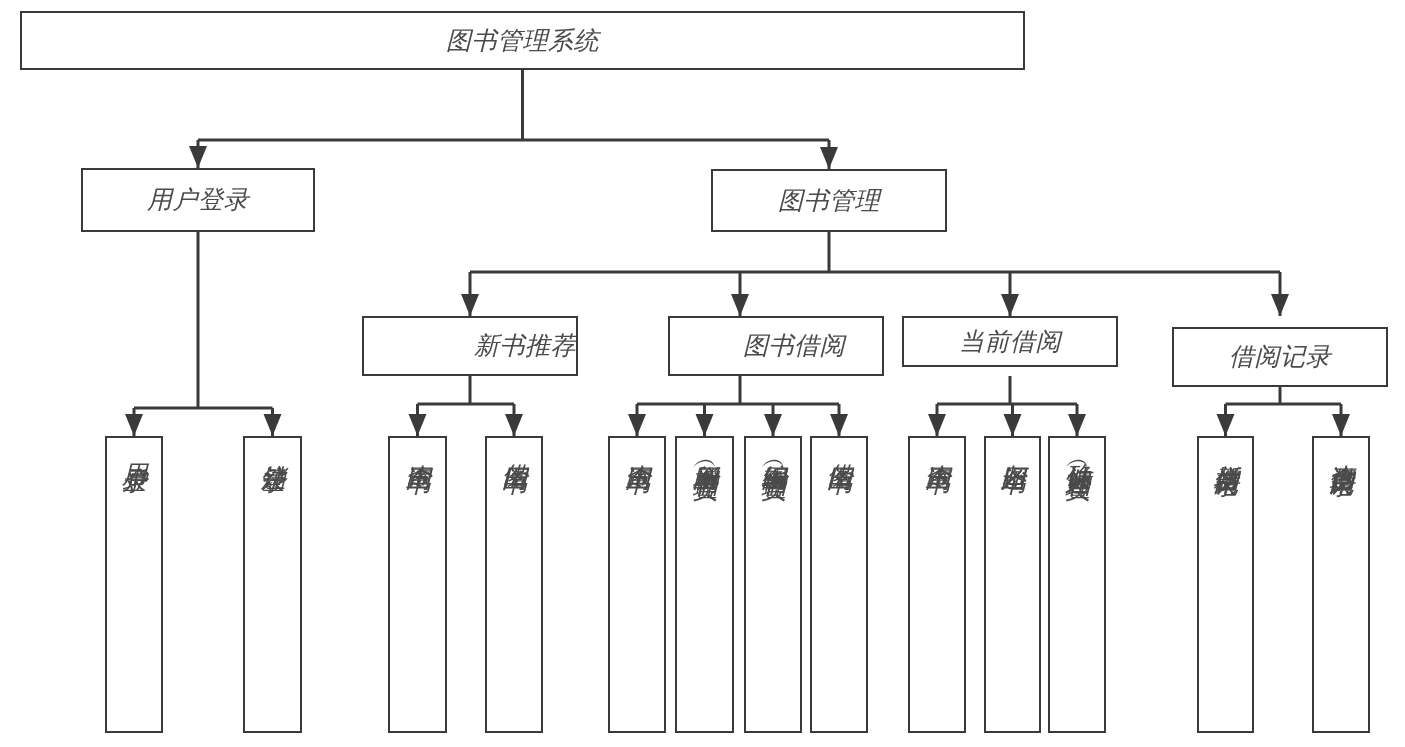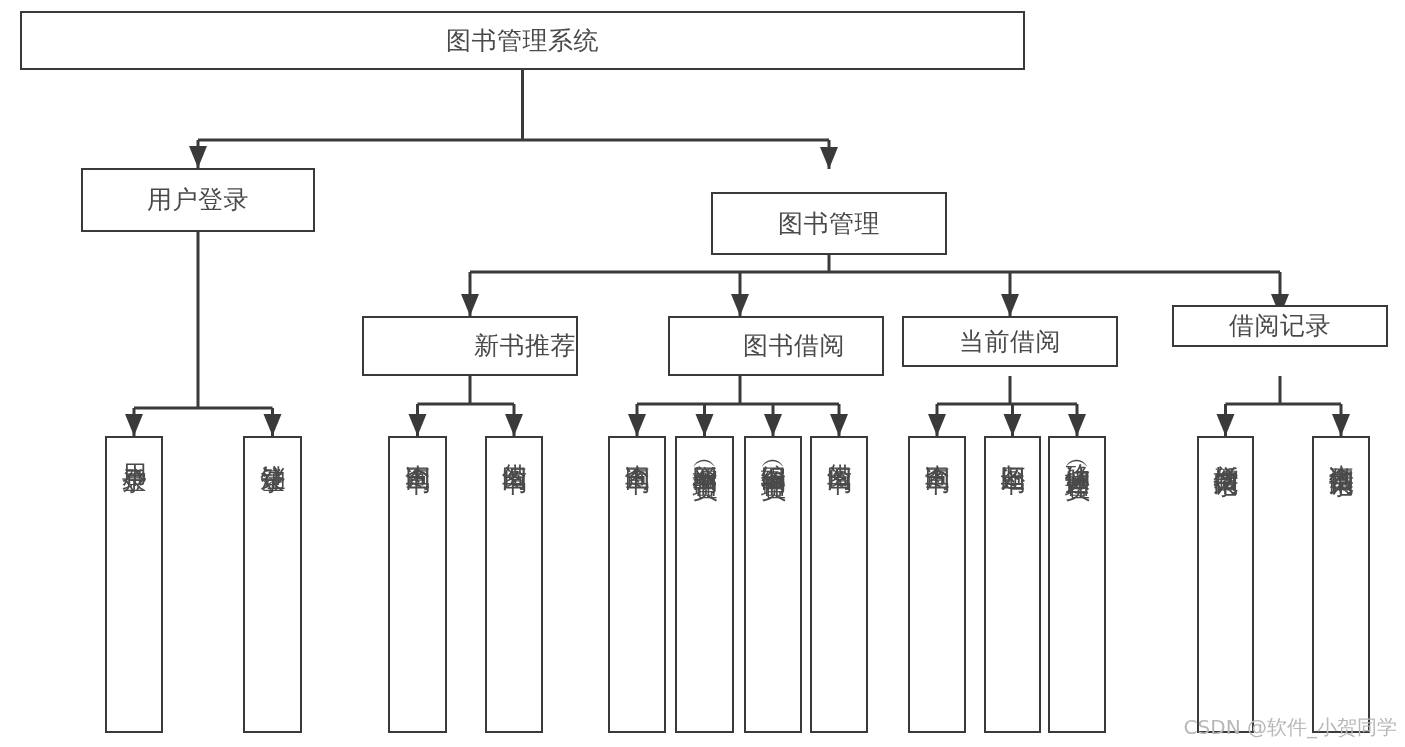--- a/index.html
+++ b/index.html
@@ -10,20 +10,21 @@
   }
   body {
     font-family: "DejaVu Sans", "Liberation Sans", sans-serif;
   }
   #canvas {
     position: relative;
     width: 1405px;
     height: 747px;
     background: #ffffff;
     overflow: hidden;
+    font-style: italic;
   }
   svg.edges {
     position: absolute;
     left: 0;
     top: 0;
     width: 1405px;
     height: 747px;
     pointer-events: none;
   }
   .node {
@@ -128,33 +129,33 @@
       <line x1="1341" y1="404" x2="1341" y2="436" stroke="#3a3a3a" stroke-width="3"></line>
       <polygon points="1332,414 1350,414 1341,436" fill="#3a3a3a"></polygon>
     </svg>
   <div id="node-layer">
       <div class="node horizontal" style="left: 20px; top: 11px; width: 1005px; height: 59px;">
         <span class="node-label">图书管理系统</span>
       </div>
       <div class="node horizontal" style="left: 81px; top: 168px; width: 234px; height: 64px;">
         <span class="node-label">用户登录</span>
       </div>
-      <div class="node horizontal" style="left: 711px; top: 169px; width: 236px; height: 63px; margin-top: 23px;">
+      <div class="node horizontal" style="left: 711px; top: 169px; width: 236px; height: 63px;">
         <span class="node-label">图书管理</span>
       </div>
       <div class="node horizontal" style="left: 362px; top: 316px; width: 216px; height: 60px; justify-content: flex-end;">
         <span class="node-label">新书推荐</span>
       </div>
       <div class="node horizontal" style="left: 668px; top: 316px; width: 216px; height: 60px; padding-left: 36px;">
         <span class="node-label">图书借阅</span>
       </div>
       <div class="node horizontal" style="left: 902px; top: 316px; width: 216px; height: 51px;">
         <span class="node-label">当前借阅</span>
       </div>
-      <div class="node horizontal" style="left: 1172px; top: 305px; width: 216px; height: 42px; justify-content: center;">
+      <div class="node horizontal" style="left: 1172px; top: 327px; width: 216px; height: 60px; justify-content: center;">
         <span class="node-label">借阅记录</span>
       </div>
       <div class="node vertical" style="left: 105px; top: 436px; width: 58px; height: 297px;">
         <span class="node-label">用户登录</span>
       </div>
       <div class="node vertical" style="left: 243px; top: 436px; width: 59px; height: 297px;">
         <span class="node-label">注销登录</span>
       </div>
       <div class="node vertical" style="left: 388px; top: 436px; width: 59px; height: 297px;">
         <span class="node-label">查询图书</span>
@@ -183,14 +184,13 @@
       <div class="node vertical" style="left: 1048px; top: 436px; width: 58px; height: 297px;">
         <span class="node-label">确认归还（管理员）</span>
       </div>
       <div class="node vertical" style="left: 1197px; top: 436px; width: 57px; height: 297px;">
         <span class="node-label">新增借阅记录</span>
       </div>
       <div class="node vertical" style="left: 1312px; top: 436px; width: 58px; height: 297px;">
         <span class="node-label">查询借阅记录</span>
       </div>
     </div>
-  <div class="watermark">CSDN @软件_小贺同学</div>
 </div>
 
 </body></html>

